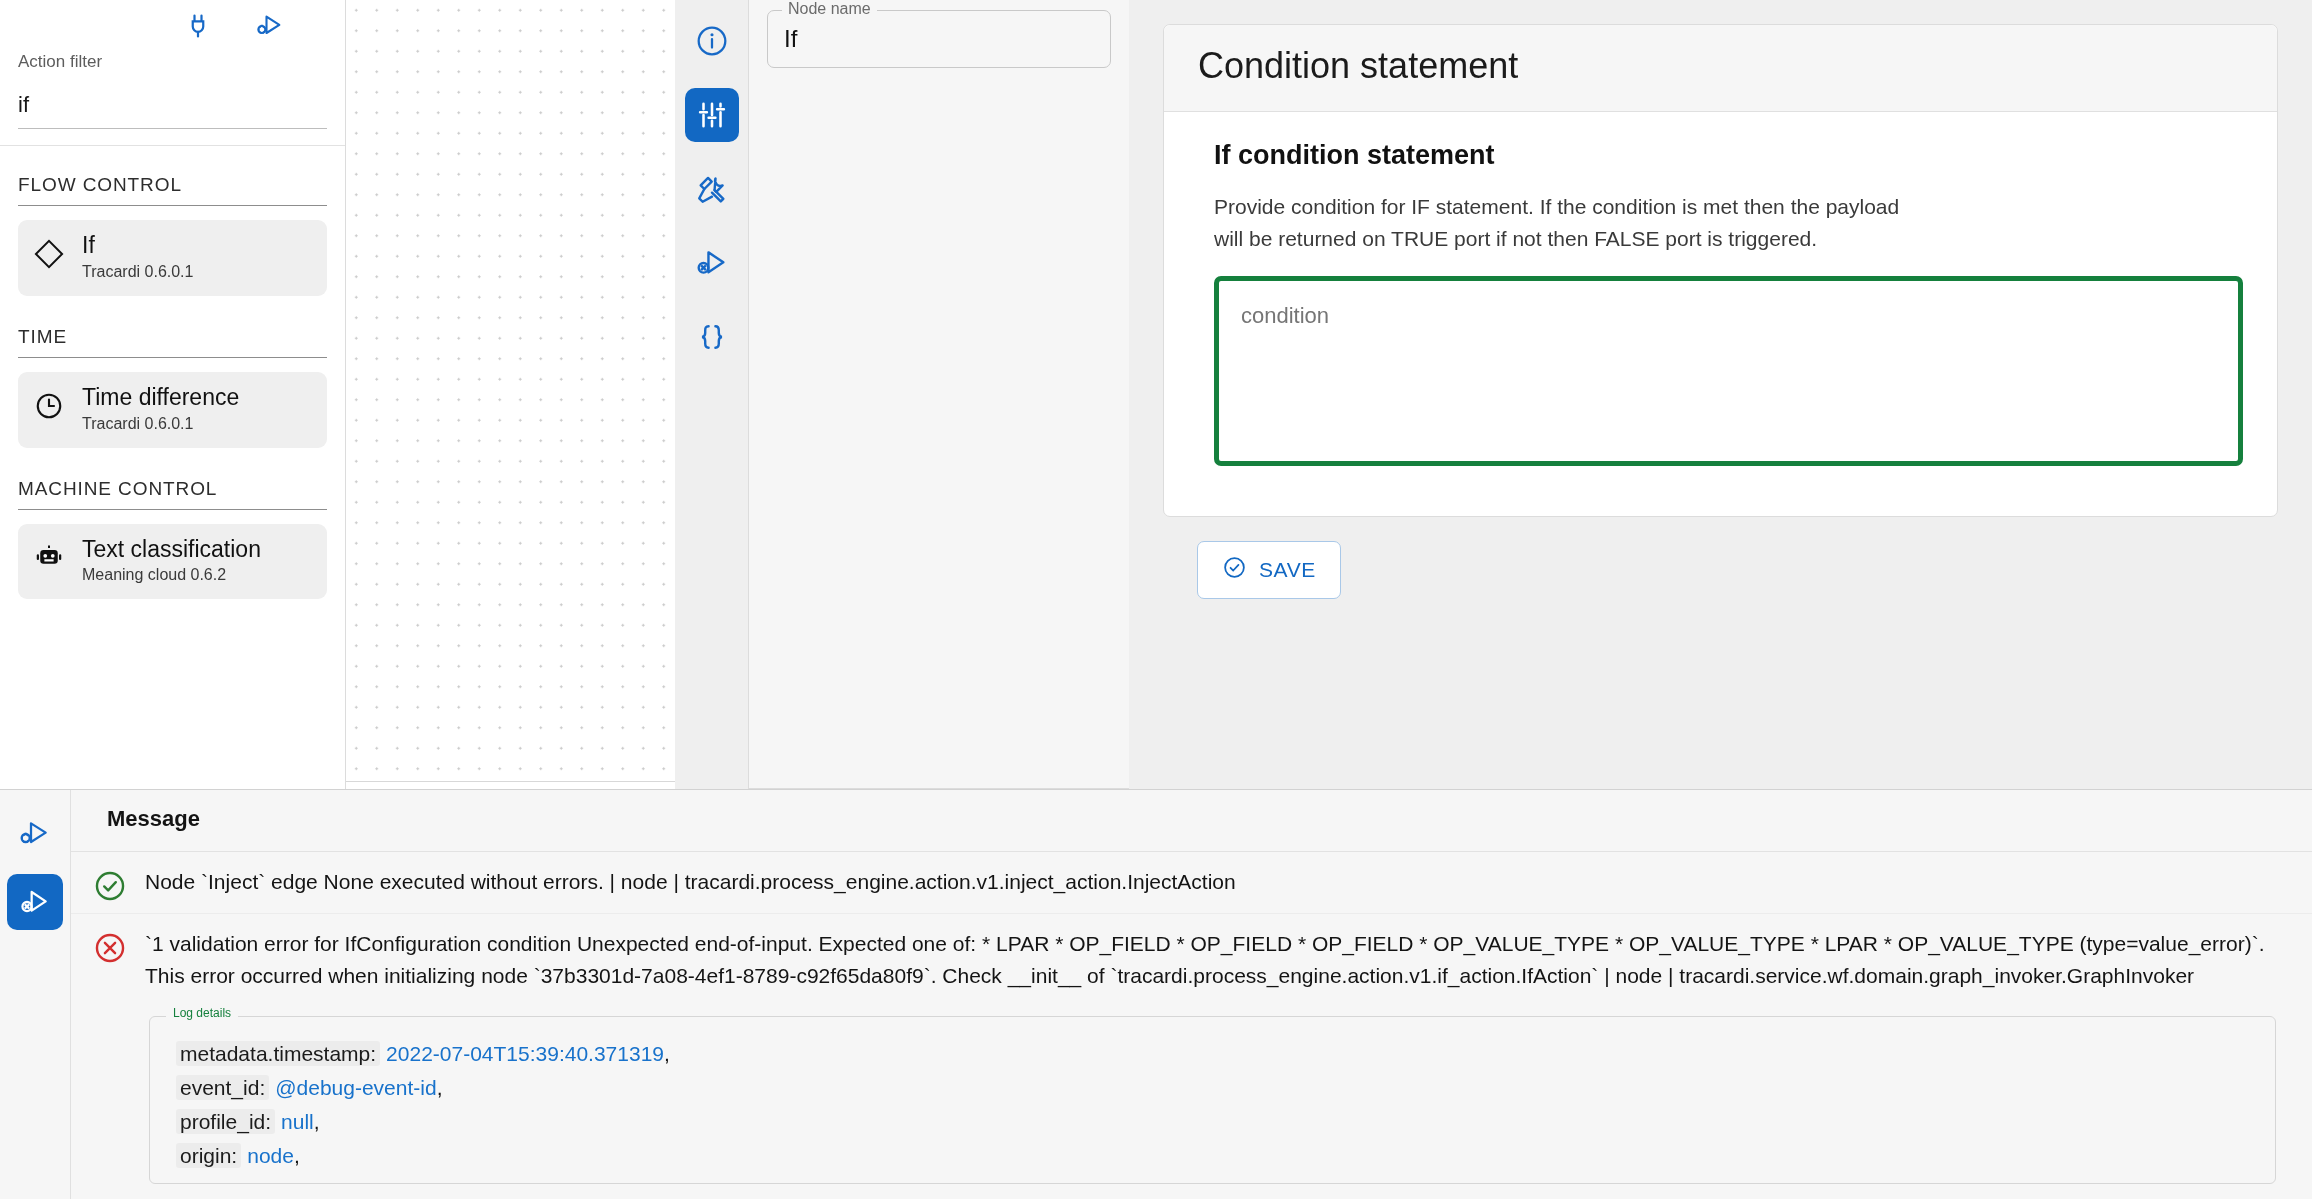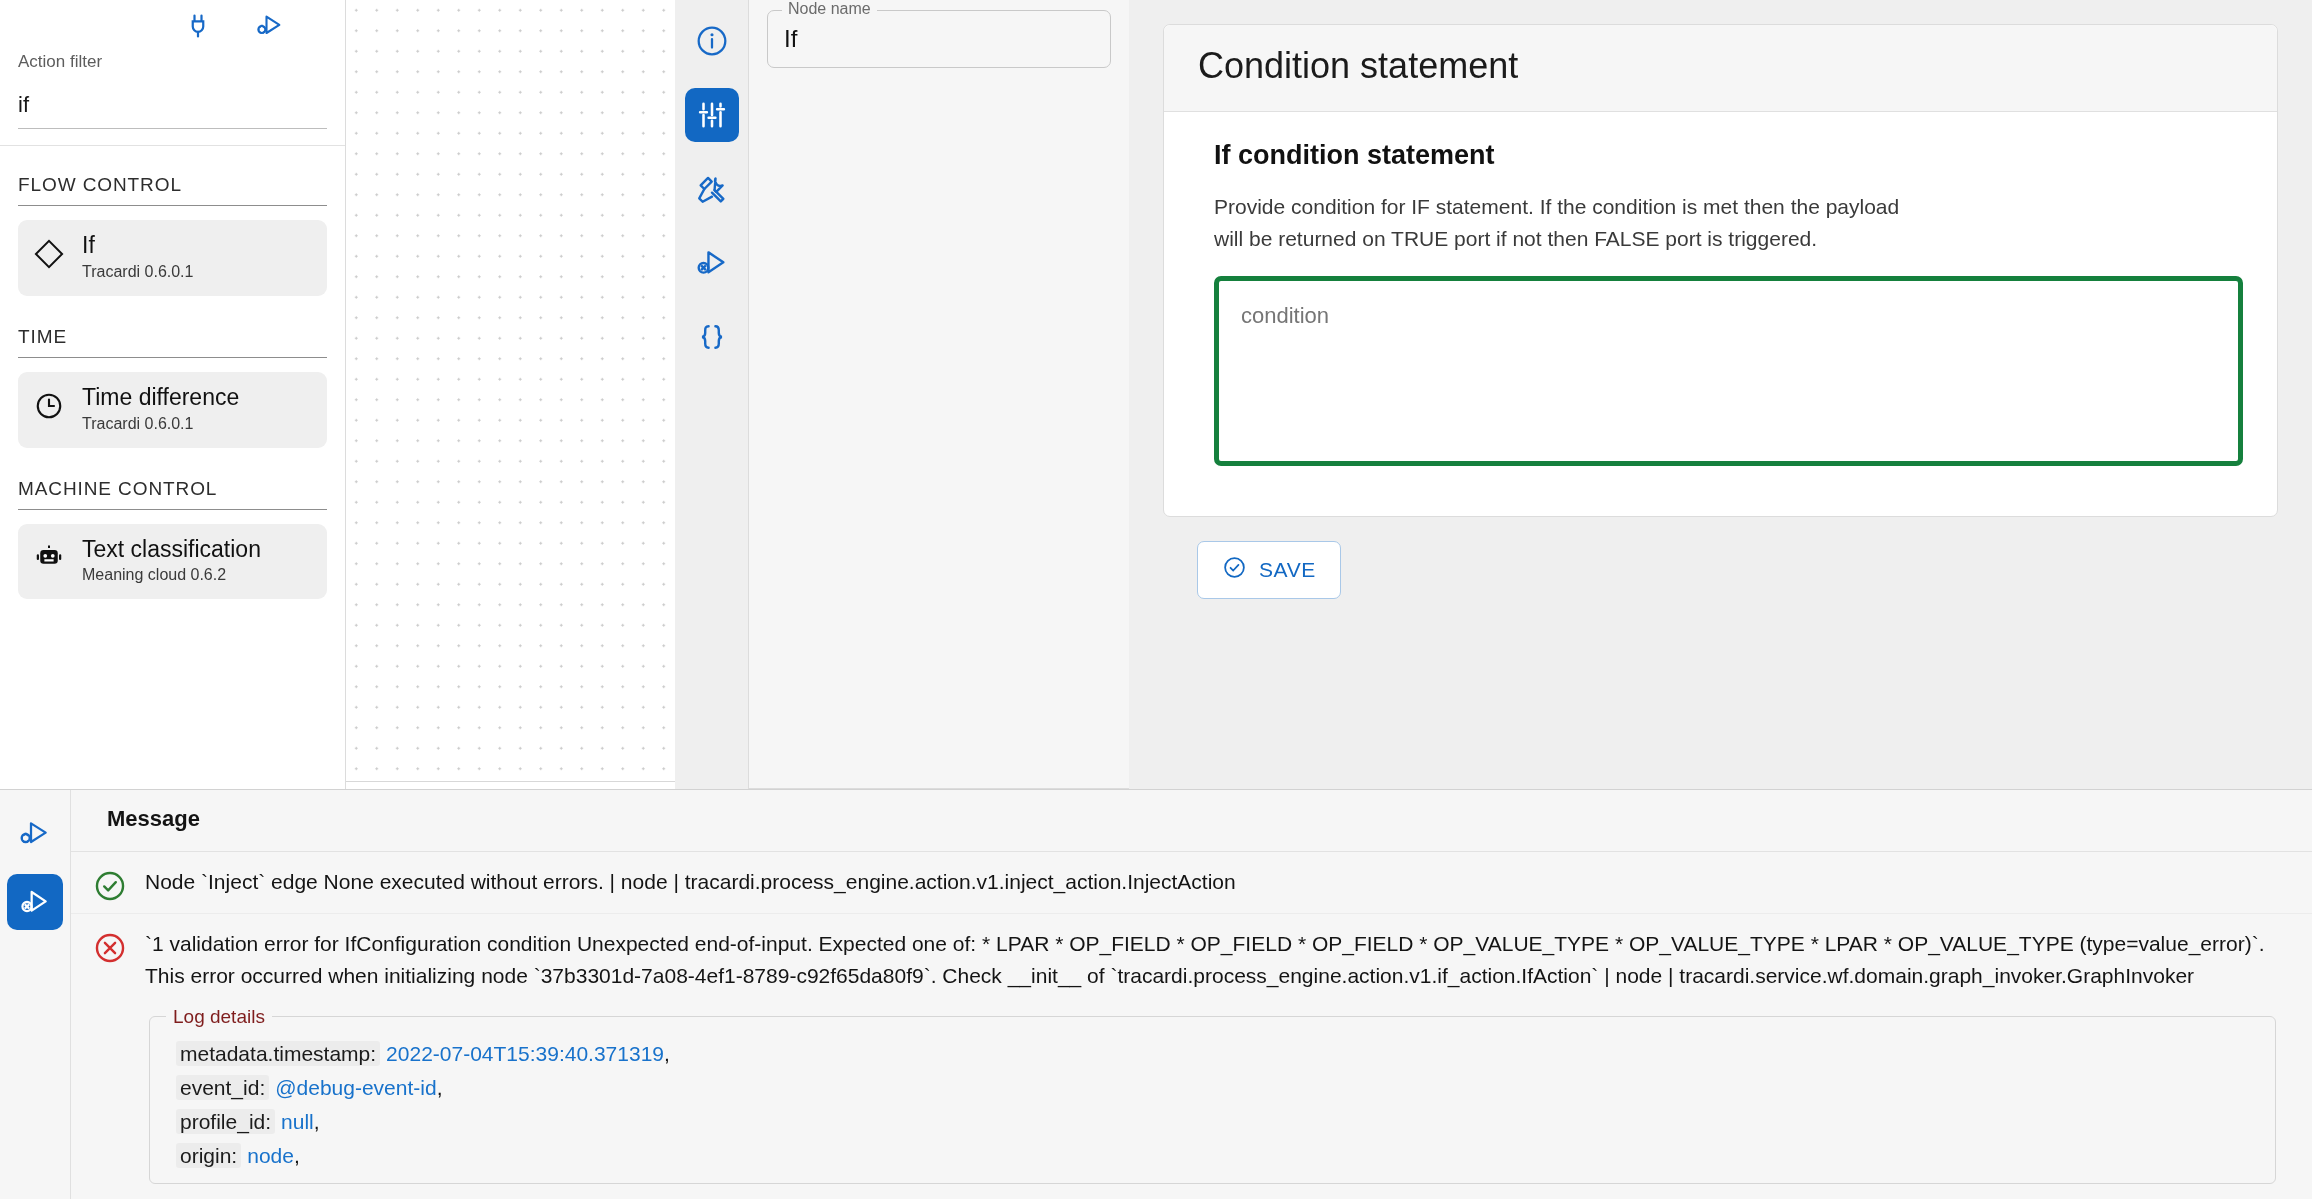--- a/index.html
+++ b/index.html
@@ -130,21 +130,21 @@
   .log-row { display: flex; gap: 18px; padding: 14px 40px 10px 22px; border-bottom: 1px solid #ececec; align-items: flex-start;}
   .log-row.nb { border-bottom: none; }
   .log-ico { flex: 0 0 34px; width: 34px; height: 34px; margin-top: 3px; }
   .log-text { font-size: 21px; color: #141414; line-height: 1.52; }
   .log-details {
     position: relative; margin: 14px 36px 0 78px; border: 1px solid #d6d6d6; border-radius: 6px;
     padding: 20px 26px 10px 26px;
   }
   .log-details-legend {
     position: absolute; top: -11px; left: 16px; background: #f6f6f6; padding: 0 7px;
-    font-size: 19px; color: #7f1d1d;
+    font-size: 12px; color: #15803d;
   }
   .kv { font-size: 21px; line-height: 1.62; color: #111; }
   .kv .k { background: #ececec; padding: 1px 4px; border-radius: 3px; color: #1b1b1b; }
   .kv .v { color: #1872cb; margin-left: 6px; }
 </style>
 </head>
 <body>
 
 <div class="app">
 

